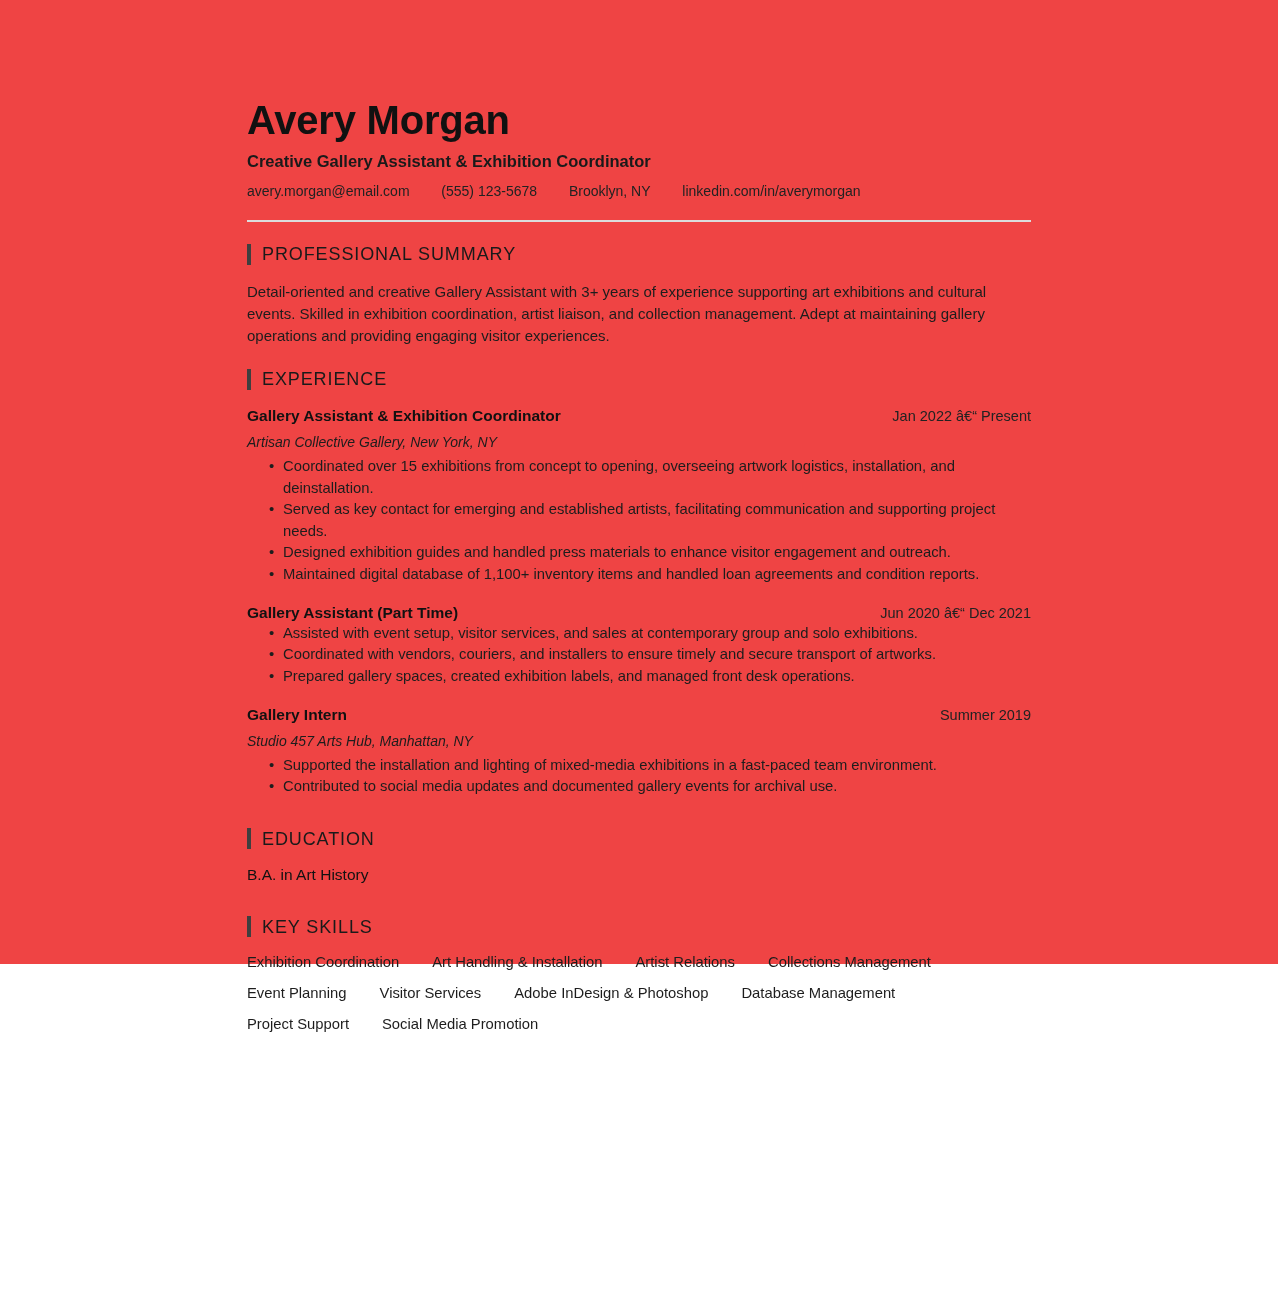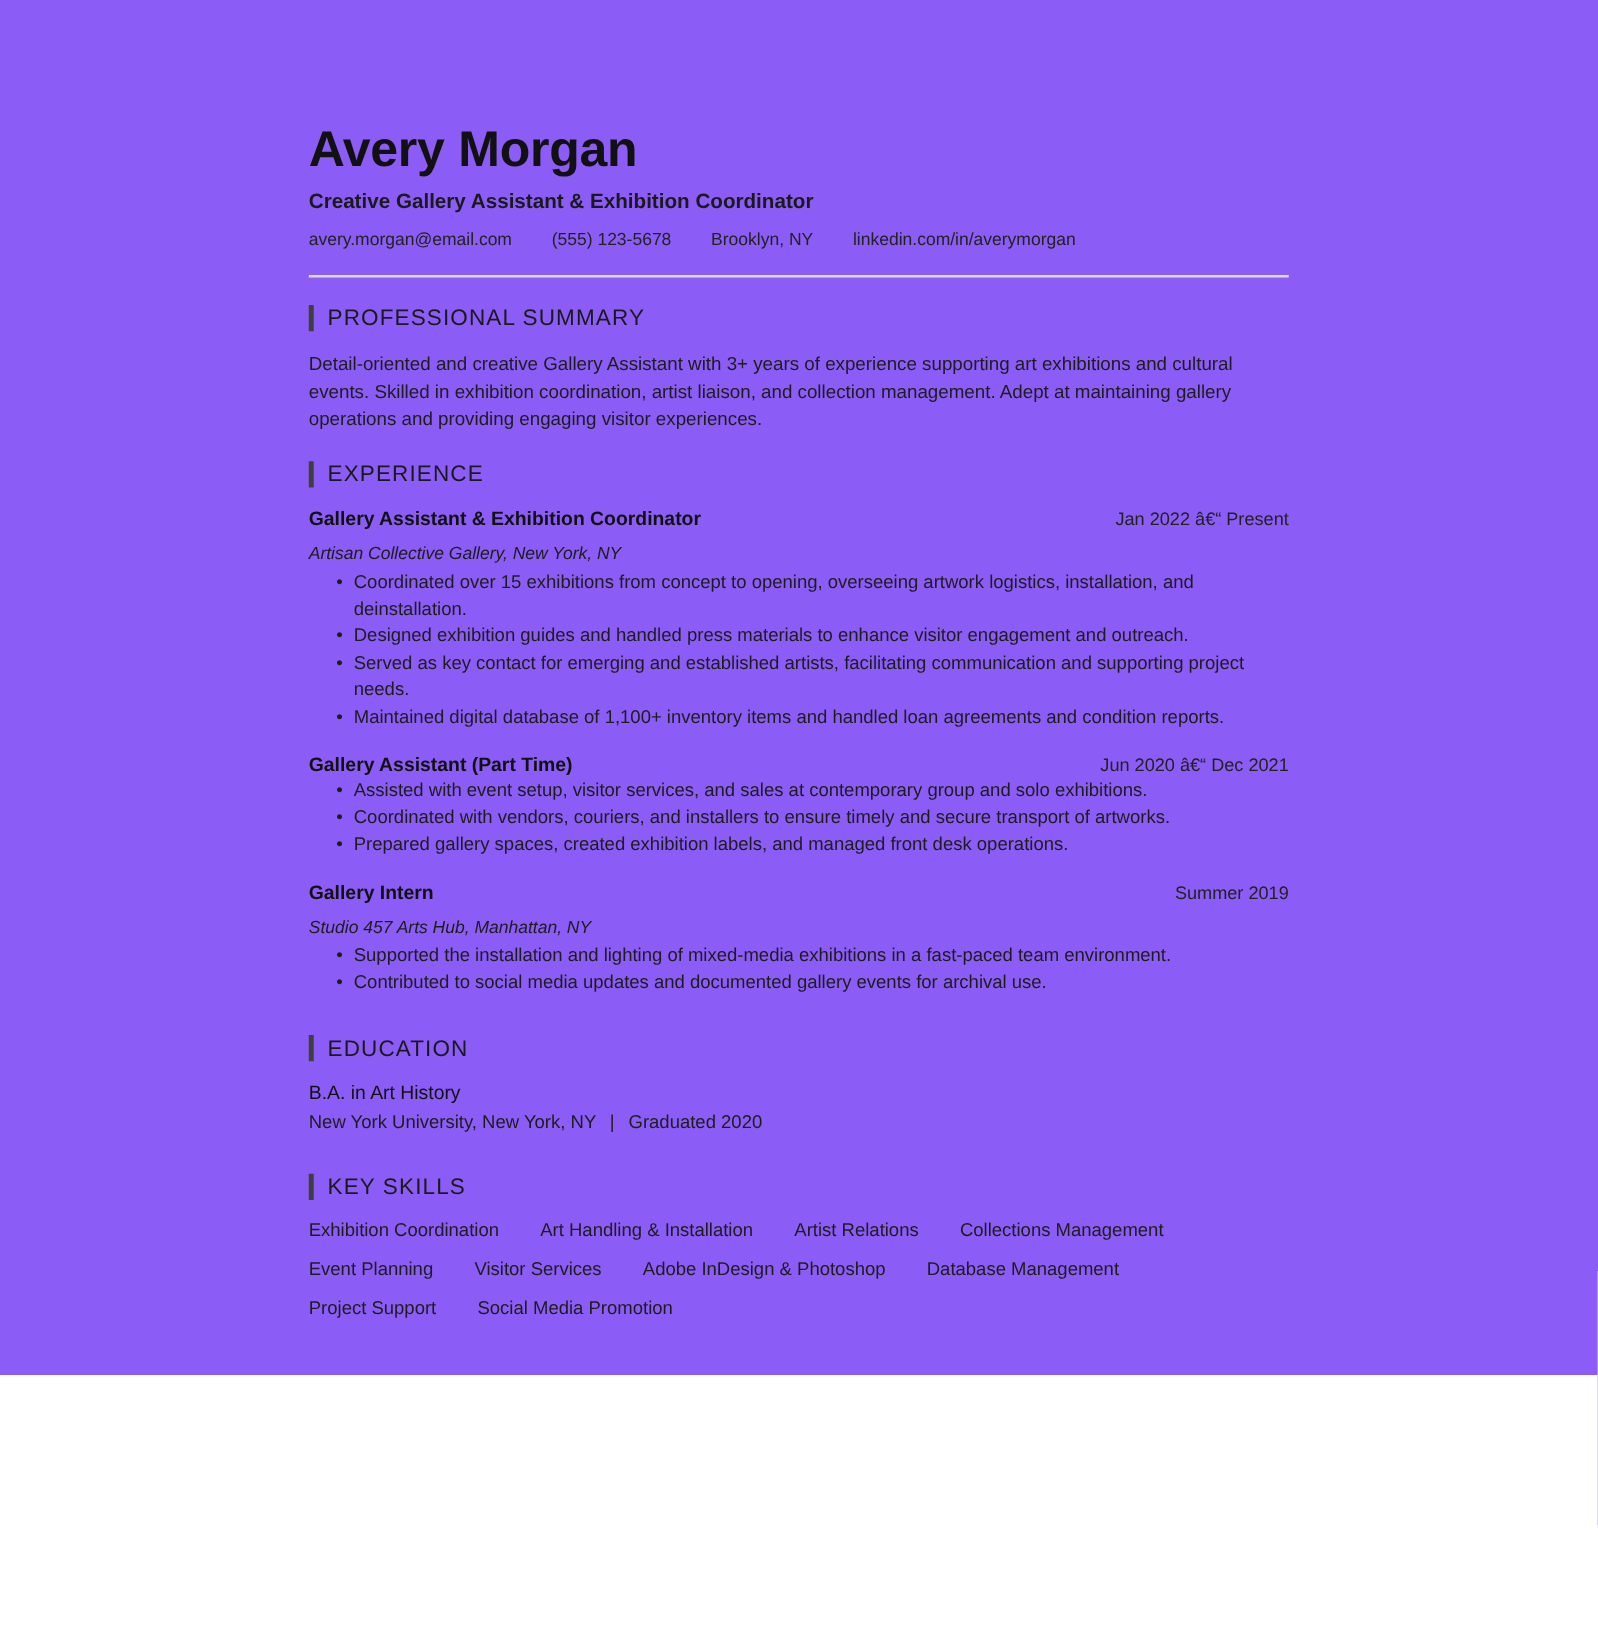--- a/index.html
+++ b/index.html
@@ -10,22 +10,22 @@
   body {
     width: 1278px;
     height: 1300px;
     font-family: "Liberation Sans", sans-serif;
     color: #1a1a1a;
     overflow: hidden;
   }
   .page {
     position: relative;
     width: 1278px;
-    height: 1100px;
-    background: #8b5cf6;
+    height: 964px;
+    background: #ef4444;
   }
   .resume {
     position: absolute;
     left: 247px;
     top: 98px;
     width: 784px;
   }
 
   
   .name {
@@ -208,22 +208,22 @@
       </div>
 
       <div class="job">
         <div class="job-top">
           <span class="job-title">Gallery Assistant &amp; Exhibition Coordinator</span>
           <span class="job-dates">Jan 2022 â€“ Present</span>
         </div>
         <div class="job-org">Artisan Collective Gallery, New York, NY</div>
         <ul class="bullets">
           <li>Coordinated over 15 exhibitions from concept to opening, overseeing artwork logistics, installation, and deinstallation.</li>
+          <li>Served as key contact for emerging and established artists, facilitating communication and supporting project needs.</li>
           <li>Designed exhibition guides and handled press materials to enhance visitor engagement and outreach.</li>
-          <li>Served as key contact for emerging and established artists, facilitating communication and supporting project needs.</li>
           <li>Maintained digital database of 1,100+ inventory items and handled loan agreements and condition reports.</li>
         </ul>
       </div>
 
       <div class="job">
         <div class="job-top">
           <span class="job-title">Gallery Assistant (Part Time)</span>
           <span class="job-dates">Jun 2020 â€“ Dec 2021</span>
         </div>
         <ul class="bullets">
@@ -245,25 +245,20 @@
         </ul>
       </div>
     </div>
 
     <div class="section" style="margin-top:30px;">
       <div class="section-head">
         <span class="accent-bar"></span>
         <span class="section-title">EDUCATION</span>
       </div>
       <div class="edu-degree">B.A. in Art History</div>
-      <div class="edu-meta">
-        <span>New York University, New York, NY</span>
-        <span class="edu-sep">|</span>
-        <span>Graduated 2020</span>
-      </div>
     </div>
 
     <div class="section" style="margin-top:30px;">
       <div class="section-head">
         <span class="accent-bar"></span>
         <span class="section-title">KEY SKILLS</span>
       </div>
       <div class="skills">
         <span class="skill">Exhibition Coordination</span>
         <span class="skill">Art Handling &amp; Installation</span>

